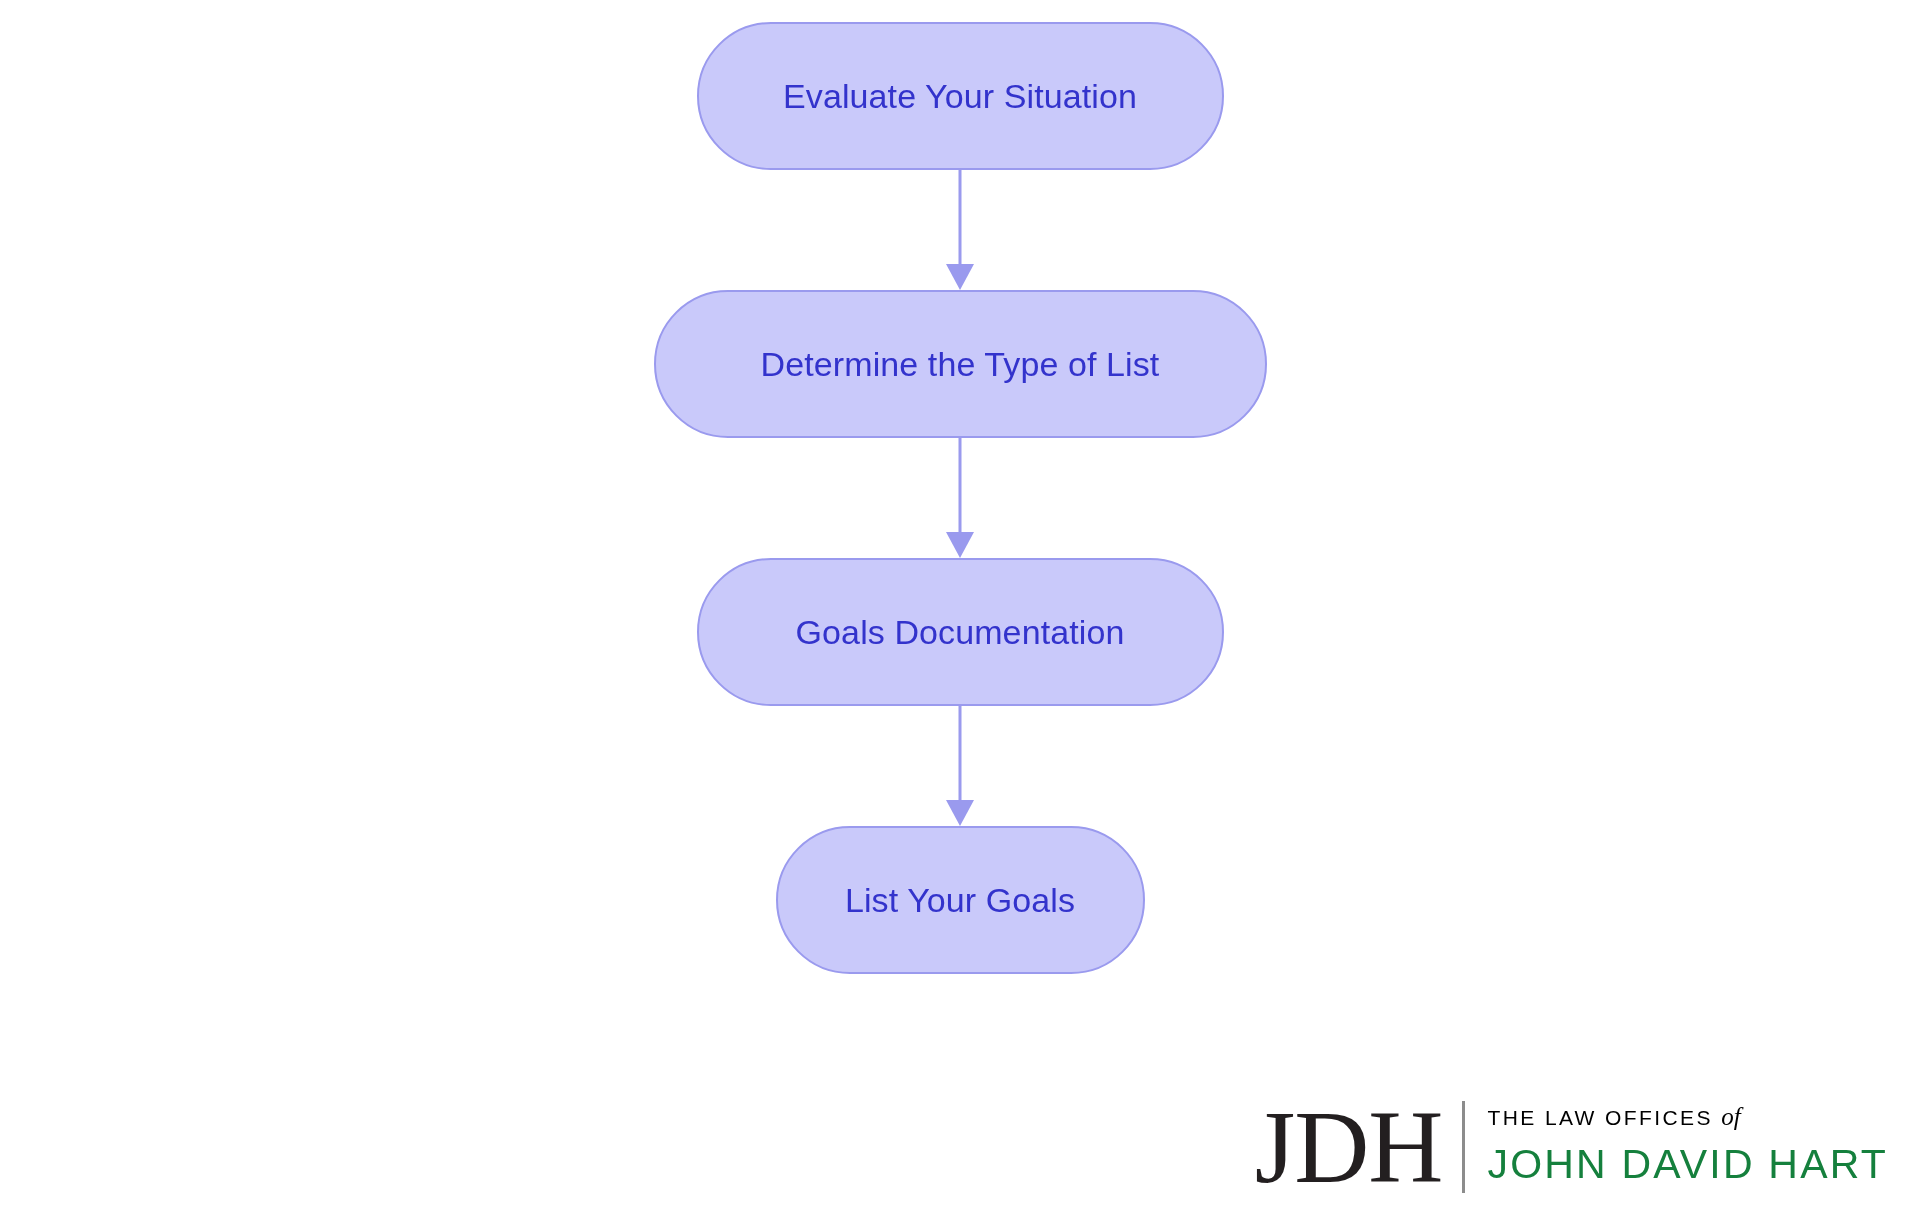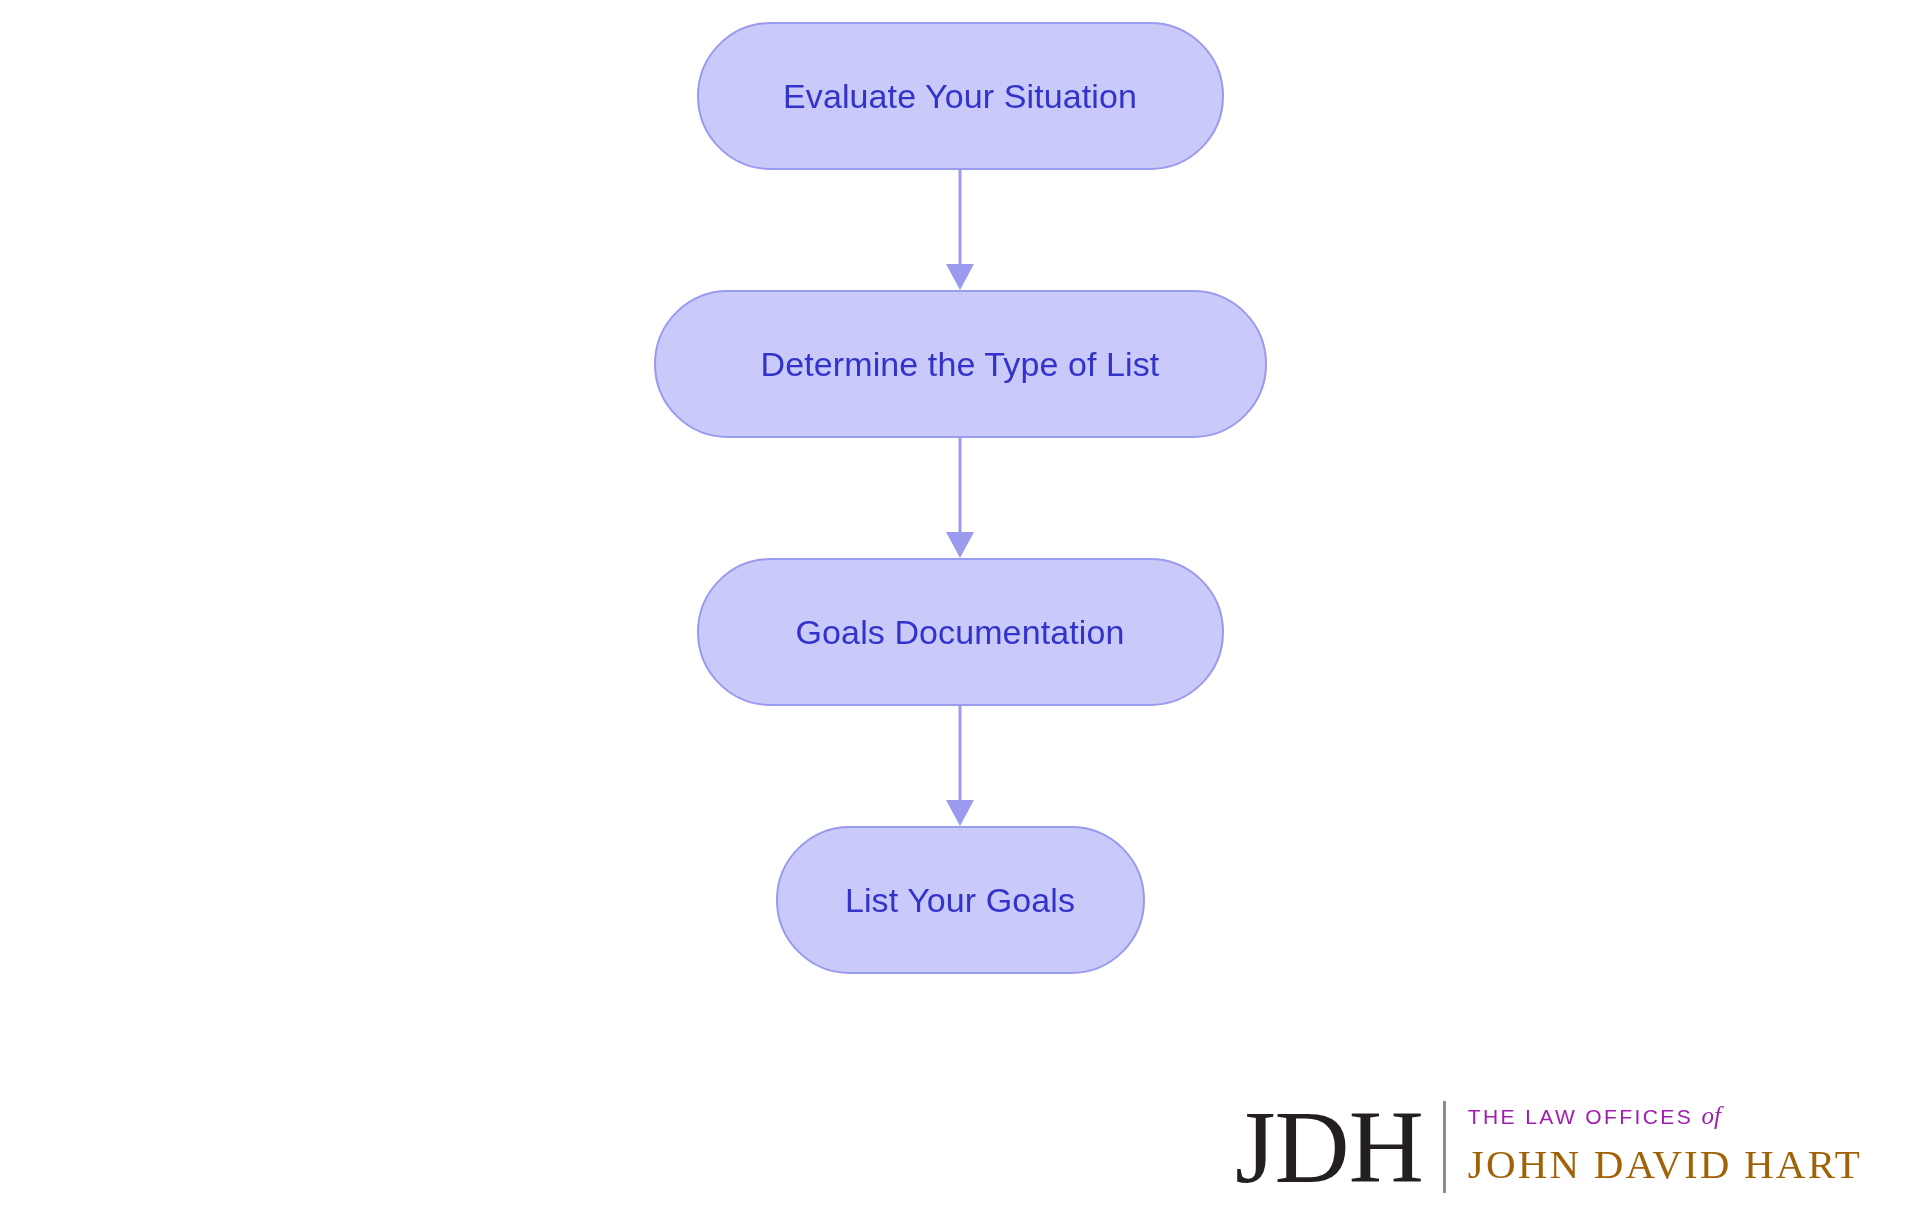--- a/index.html
+++ b/index.html
@@ -72,21 +72,21 @@
     width: 0;
     height: 0;
     border-left: 14px solid transparent;
     border-right: 14px solid transparent;
     border-top: 26px solid #9a9aee;
   }
 
   
   #logo {
     position: absolute;
-    right: 58px;
+    right: 32px;
     bottom: 22px;
     display: flex;
     align-items: center;
     color: #231f20;
   }
   .logo-mark {
     font-family: "Liberation Serif", serif;
     font-size: 104px;
     line-height: 0.86;
     letter-spacing: -1px;
@@ -102,35 +102,35 @@
   .logo-text {
     display: flex;
     flex-direction: column;
     justify-content: center;
     padding-bottom: 4px;
   }
   .logo-line1 {
     font-family: "Liberation Sans", sans-serif;
     font-size: 21px;
     letter-spacing: 2.4px;
-    color: #a21caf;
+    color: #000000;
     margin-bottom: 10px;
     white-space: nowrap;
   }
   .logo-line1 .of {
     font-family: "Liberation Serif", serif;
     font-style: italic;
     font-size: 25px;
     letter-spacing: 0;
   }
   .logo-line2 {
-    font-family: Liberation Serif, serif;
+    font-family: Liberation Sans, sans-serif;
     font-size: 41px;
     letter-spacing: 2.2px;
-    color: #a16207;
+    color: #15803d;
     white-space: nowrap;
   }
 </style>
 </head>
 <body>
 
 <div id="flowchart">
 
   <div class="node node-n0">
     <span>Evaluate Your Situation</span>

